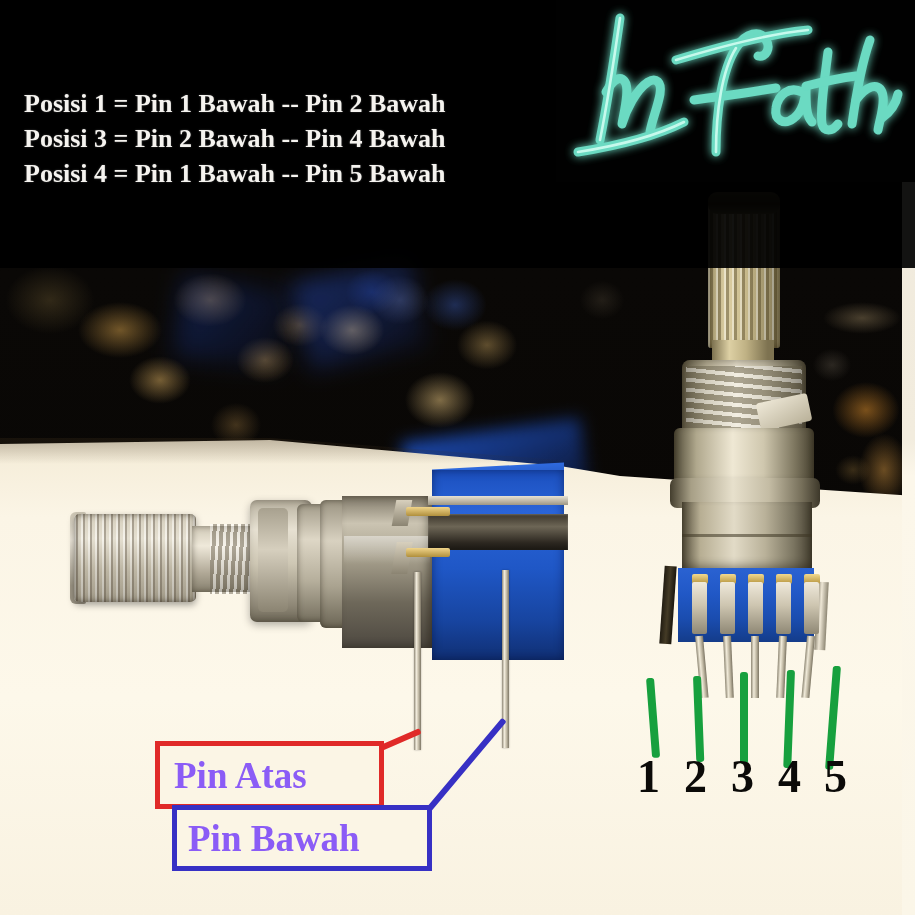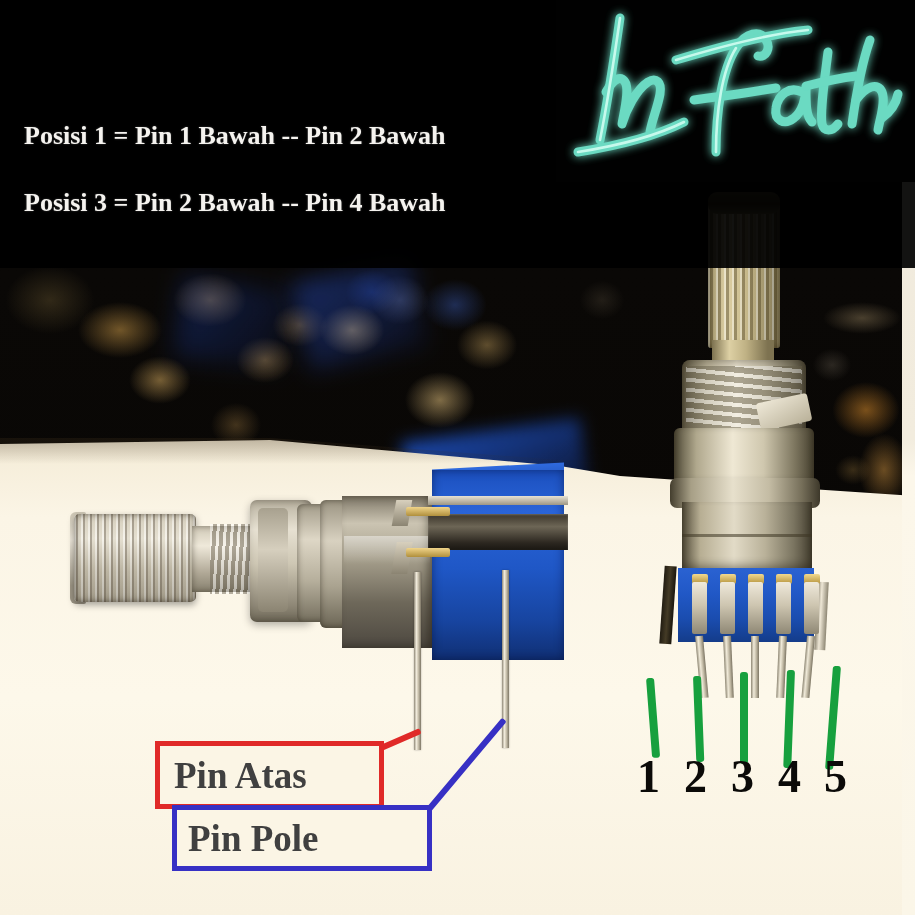--- a/index.html
+++ b/index.html
@@ -88,21 +88,20 @@
     text-shadow:0 0 2px rgba(255,255,255,.25);
   }
   .poslist{
     position:absolute;left:24px;top:86px;
   }
   .posline{
     font-family:"Liberation Serif", serif;
     font-weight:bold;font-size:26px;color:#f5f3ef;
     line-height:35px;white-space:pre;
     text-shadow:0 0 2px rgba(255,255,255,.28);
-    margin-top:32px;
   }
 
   
   .logo-box{
     position:absolute;left:556px;top:0;width:359px;height:182px;
     background:#010101;
     overflow:hidden;
   }
   .logo-svg{position:absolute;left:0;top:0;}
 
@@ -312,21 +311,21 @@
     font-weight:bold;font-size:46px;color:#0b0a08;
     line-height:46px;
   }
 
   
   .annbox{
     position:absolute;
     background:#fbf5e5;
     display:flex;align-items:center;
     font-family:"Liberation Serif", serif;
-    font-weight:bold;color:#404040;text-align:center;
+    font-weight:bold;color:#8b5cf6;text-align:center;
   }
   #ann-atas{
     left:155px;top:741px;width:205px;height:58px;
     border:5px solid #e02a28;
     font-size:37px;padding-left:14px;
   }
   #ann-bawah{
     left:172px;top:805px;width:239px;height:56px;
     border:5px solid #3730c4;
     font-size:37px;padding-left:11px;
@@ -418,31 +417,32 @@
       <div class="gnum" style="left: 824px; top: 754px;">5</div>
     </div>
 
   <div class="leader red" id="leader-red" style="left: 358px; top: 755px; width: 67.624px; transform: rotate(-23.5323deg); background: rgb(224, 42, 40);"></div>
   <div class="leader blue" id="leader-blue" style="left: 409px; top: 830px; width: 147.628px; transform: rotate(-49.946deg); background: rgb(55, 48, 196);"></div>
 
   <div class="annbox" id="ann-atas">
     <span>Pin Atas</span>
   </div>
   <div class="annbox" id="ann-bawah">
-    <span>Pin Pole</span>
+    <span>Pin Bawah</span>
   </div>
 
   <div class="hdr-band soft"></div>
   <div class="hdr-patch3"></div>
   <div class="hdr-patch1"></div>
   <div class="hdr-patch2"></div>
 
   <div class="poslist" id="poslist">
       <div class="posline">Posisi 1 = Pin 1 Bawah -- Pin 2 Bawah</div>
       <div class="posline">Posisi 3 = Pin 2 Bawah -- Pin 4 Bawah</div>
+      <div class="posline">Posisi 4 = Pin 1 Bawah -- Pin 5 Bawah</div>
     </div>
 
   <div class="logo-box">
     <svg class="logo-svg" width="359" height="182" viewBox="0 0 359 182">
       <defs>
         <filter id="neonglow" x="-60%" y="-60%" width="220%" height="220%">
           <feGaussianBlur stdDeviation="5" result="b1"></feGaussianBlur>
           <feMerge>
             <feMergeNode in="b1"></feMergeNode>
             <feMergeNode in="SourceGraphic"></feMergeNode>

